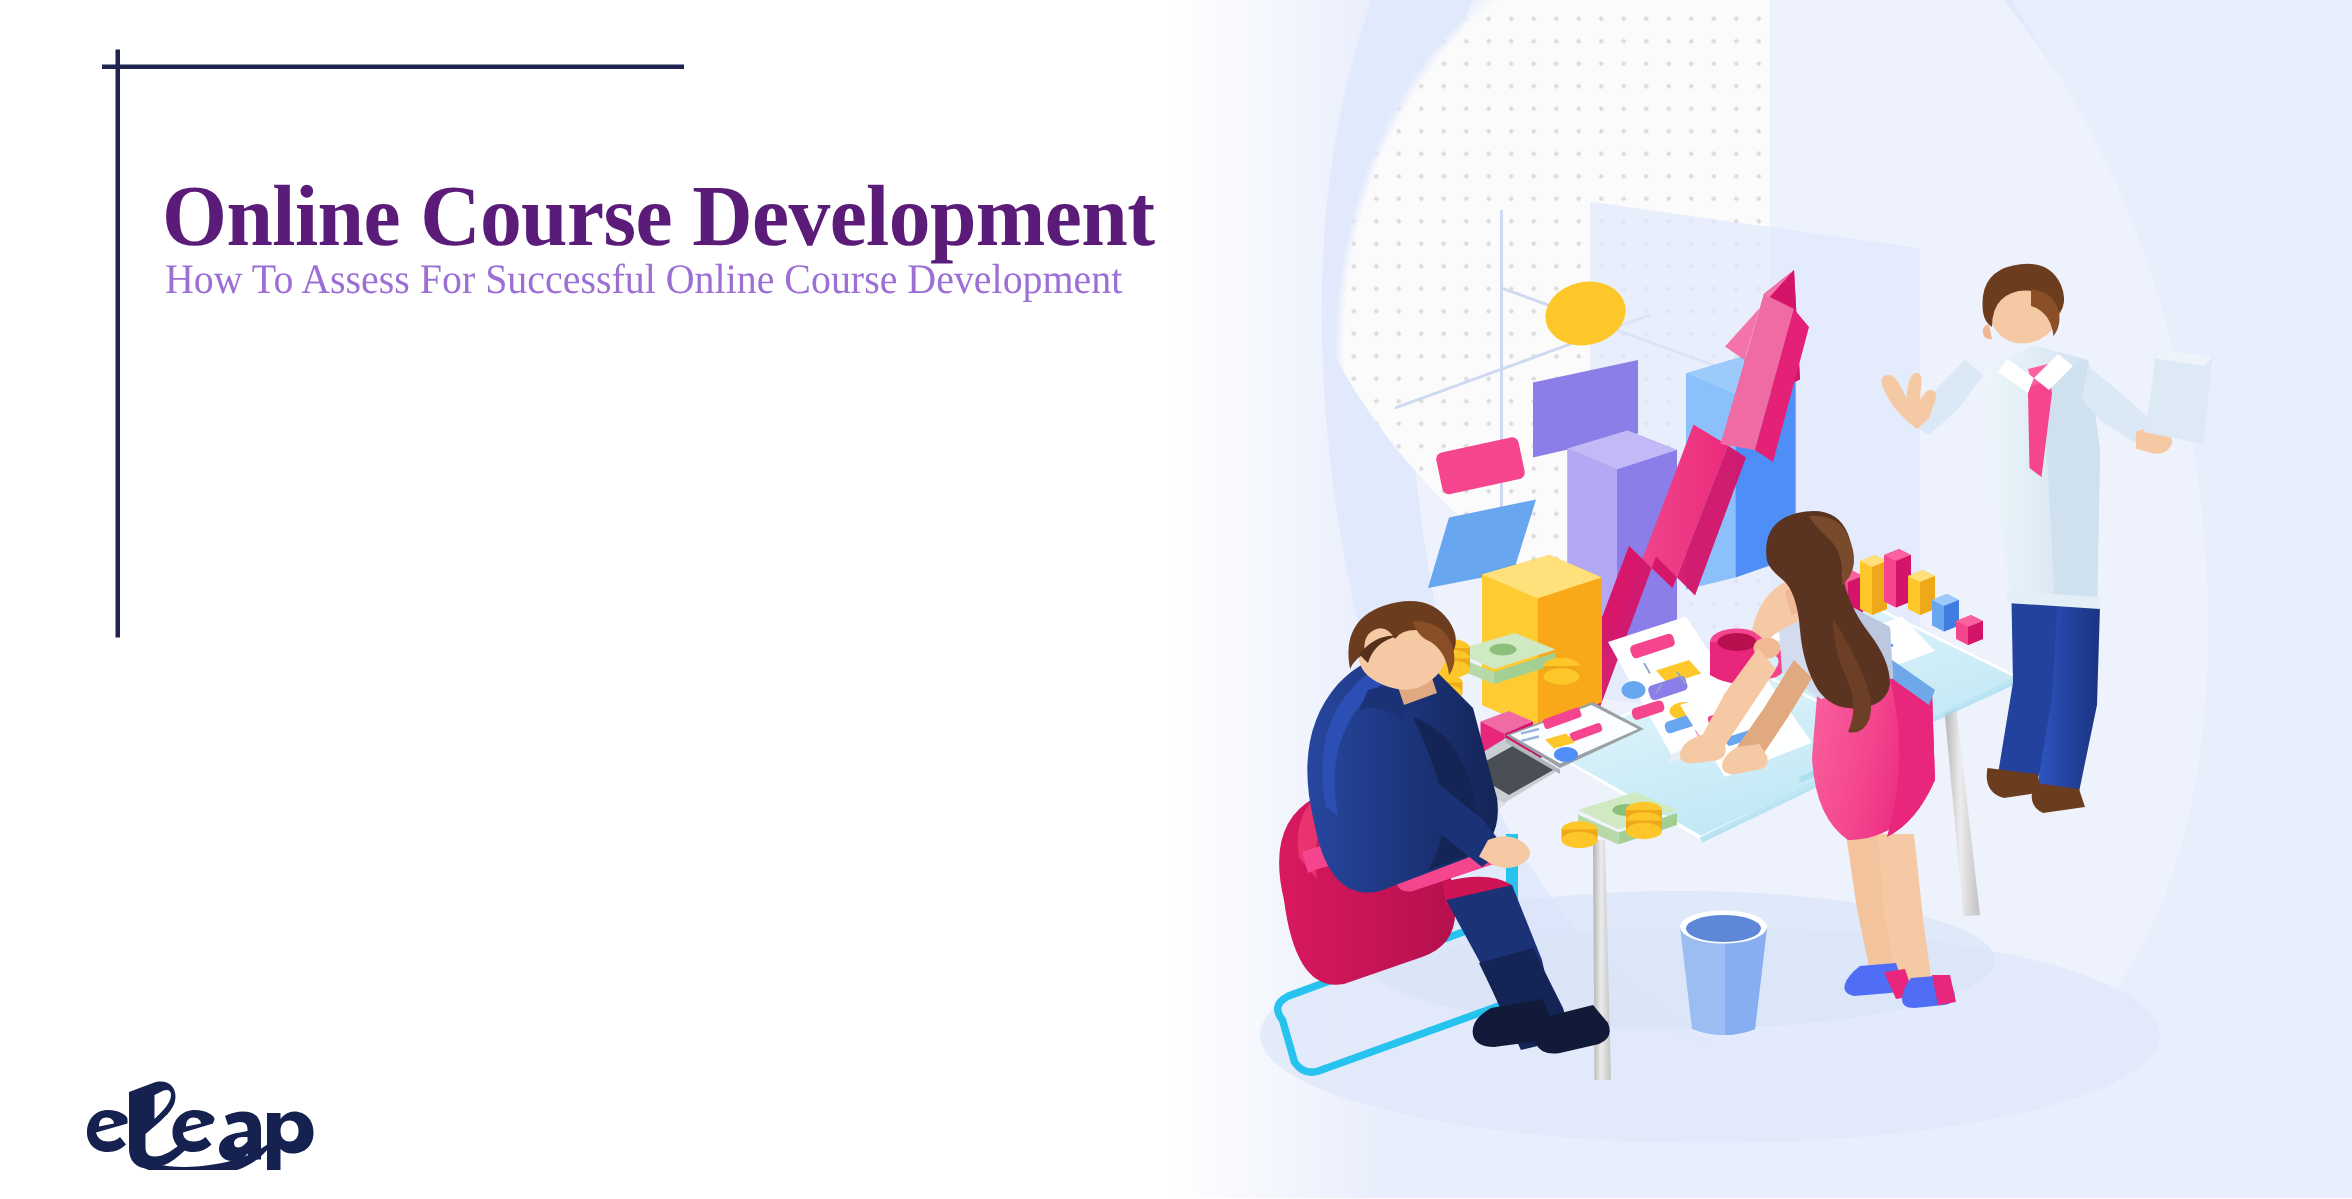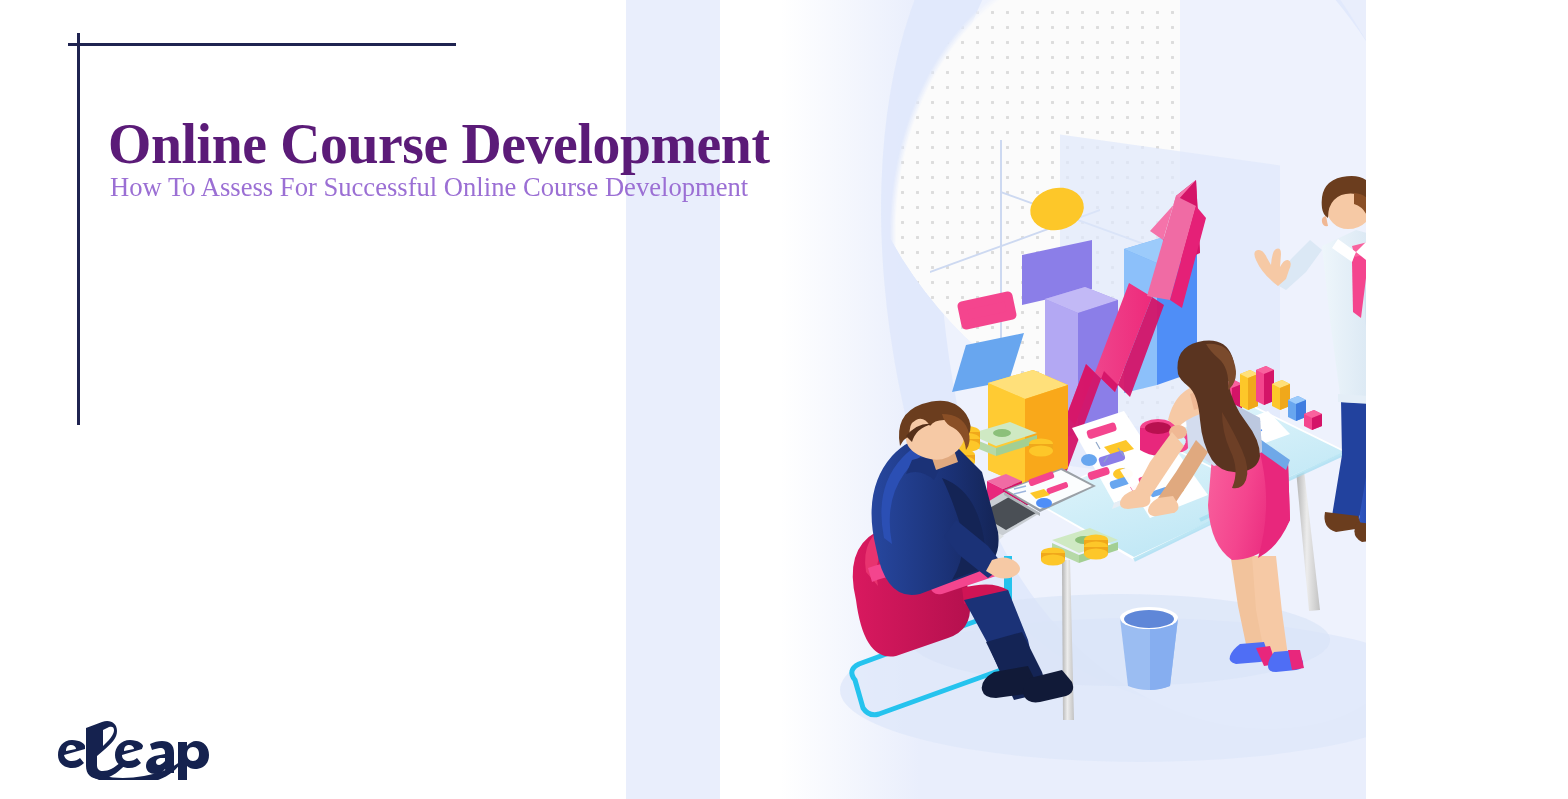--- a/index.html
+++ b/index.html
@@ -1,21 +1,21 @@
 <!DOCTYPE html>
 <html><head>
 <meta charset="utf-8">
 <style>
   html,body{margin:0;padding:0;}
   body{
     width:1568px;height:799px;overflow:hidden;
     font-family:"Liberation Sans",sans-serif;
     background:#ffffff;
   }
-  #stage{position:relative;width:1366px;height:799px;overflow:hidden;background:#ffffff;}
+  #stage{position:relative;width:1568px;height:799px;overflow:hidden;background:#ffffff;}
 
   
   .bg-right{
     position:absolute;top:0;right:0;width:740px;height:799px;
     background:#e9eefc;
   }
   .bg-fade{
     position:absolute;top:0;left:720px;width:200px;height:799px;
     background:linear-gradient(to right,#ffffff 0%,#ffffff 30%,#e9eefc 100%);
   }

